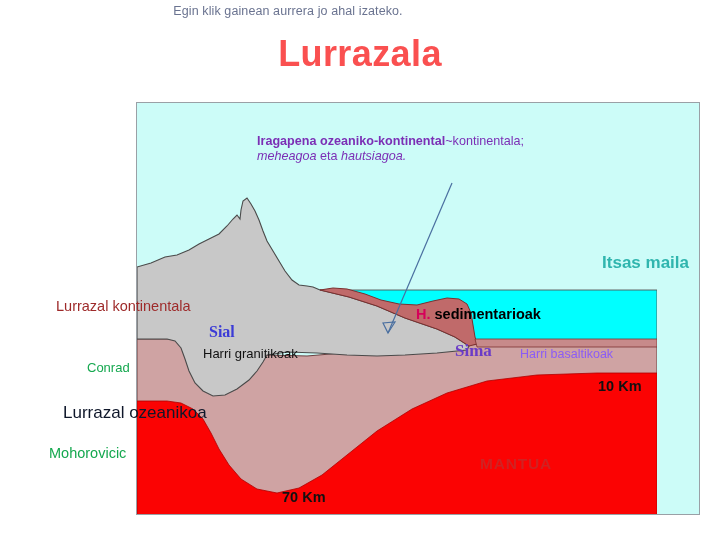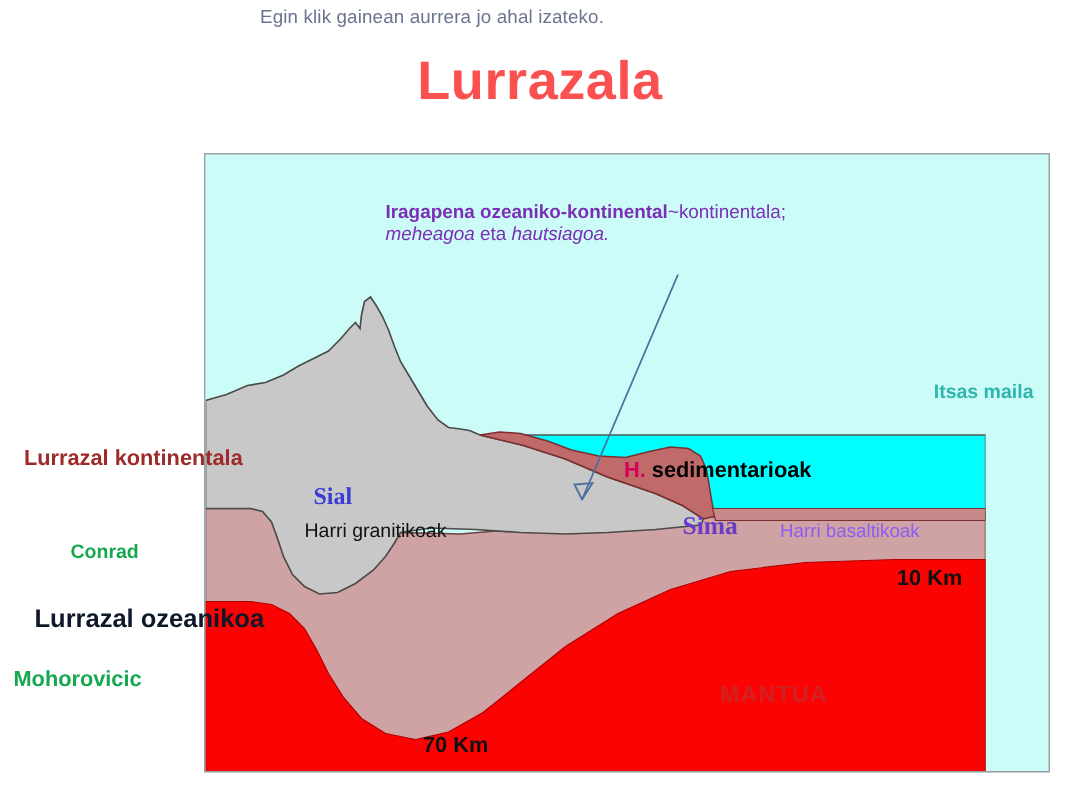--- a/index.html
+++ b/index.html
@@ -76,21 +76,21 @@
     color: #7b2fb5;
     white-space: normal;
   }
   #transition-note .b { font-weight: bold; }
   #transition-note .i { font-style: italic; }
   #transition-note .n { font-weight: normal; font-style: normal; }
 
   #sea-level-label {
     right: 10px;
     top: 150px;
-    font-size: 13px;
+    font-size: 17px;
     font-weight: bold;
     color: #2fb5ae;
   }
   #sediments-label {
     left: 279px;
     top: 203px;
     font-size: 14.5px;
     font-weight: bold;
   }
   #sediments-label .h { color: #d6005a; }
@@ -144,21 +144,22 @@
     font-size: 15.5px;
     font-weight: bold;
     color: #d02222;
     letter-spacing: 0.8px;
   }
 
   
   .olabel {
     position: absolute;
     white-space: nowrap;
-    font-weight: bold;
+    font-weight: normal;
+    margin-left: 40px;
   }
   #label-continental-crust {
     left: 16px;
     top: 298px;
     font-size: 14.5px;
     color: #9e2a2a;
   }
   #label-conrad {
     left: 47px;
     top: 360px;

